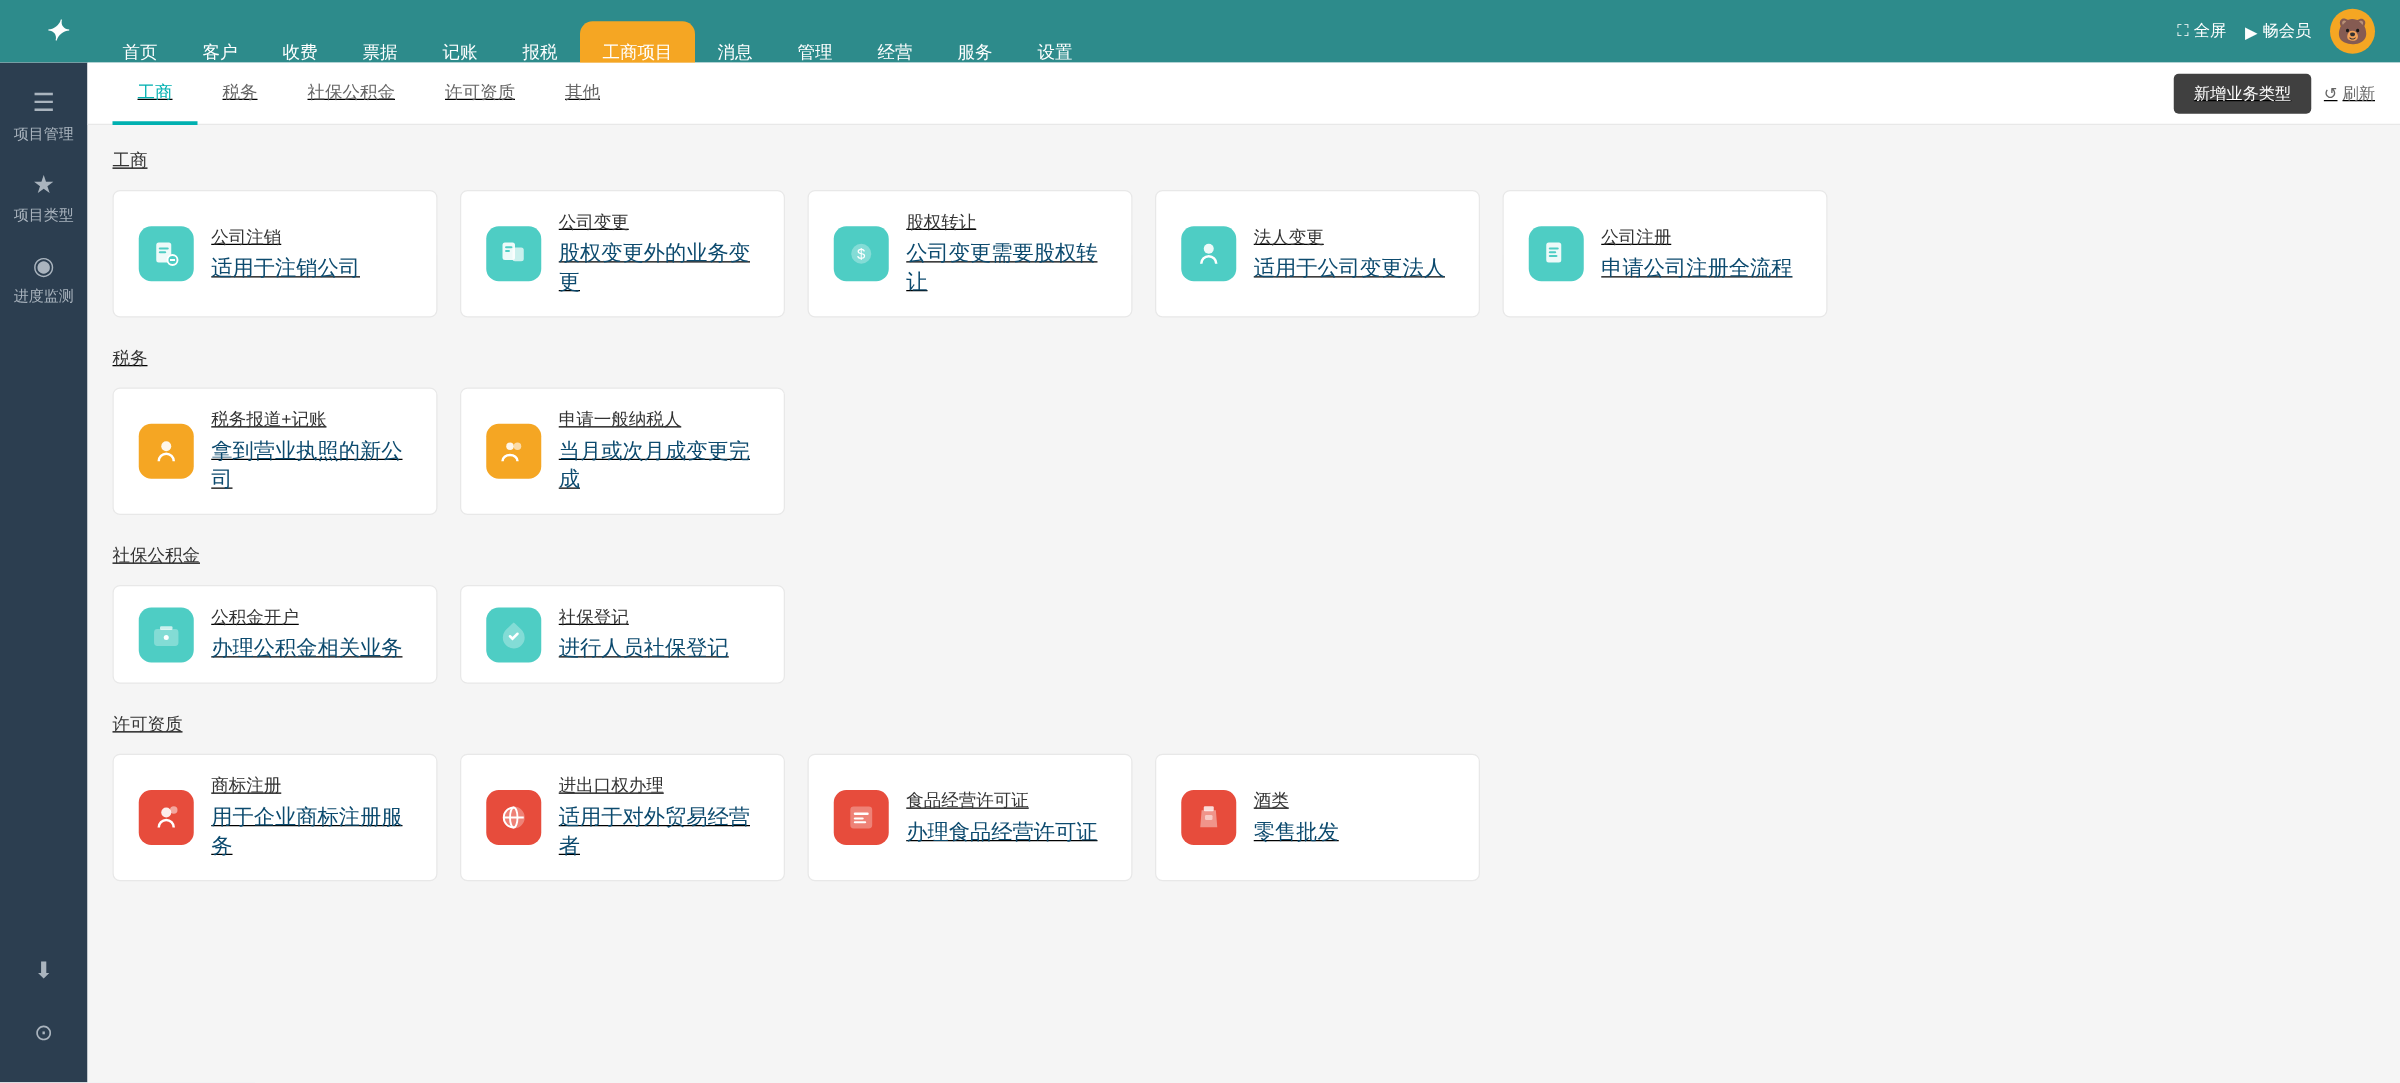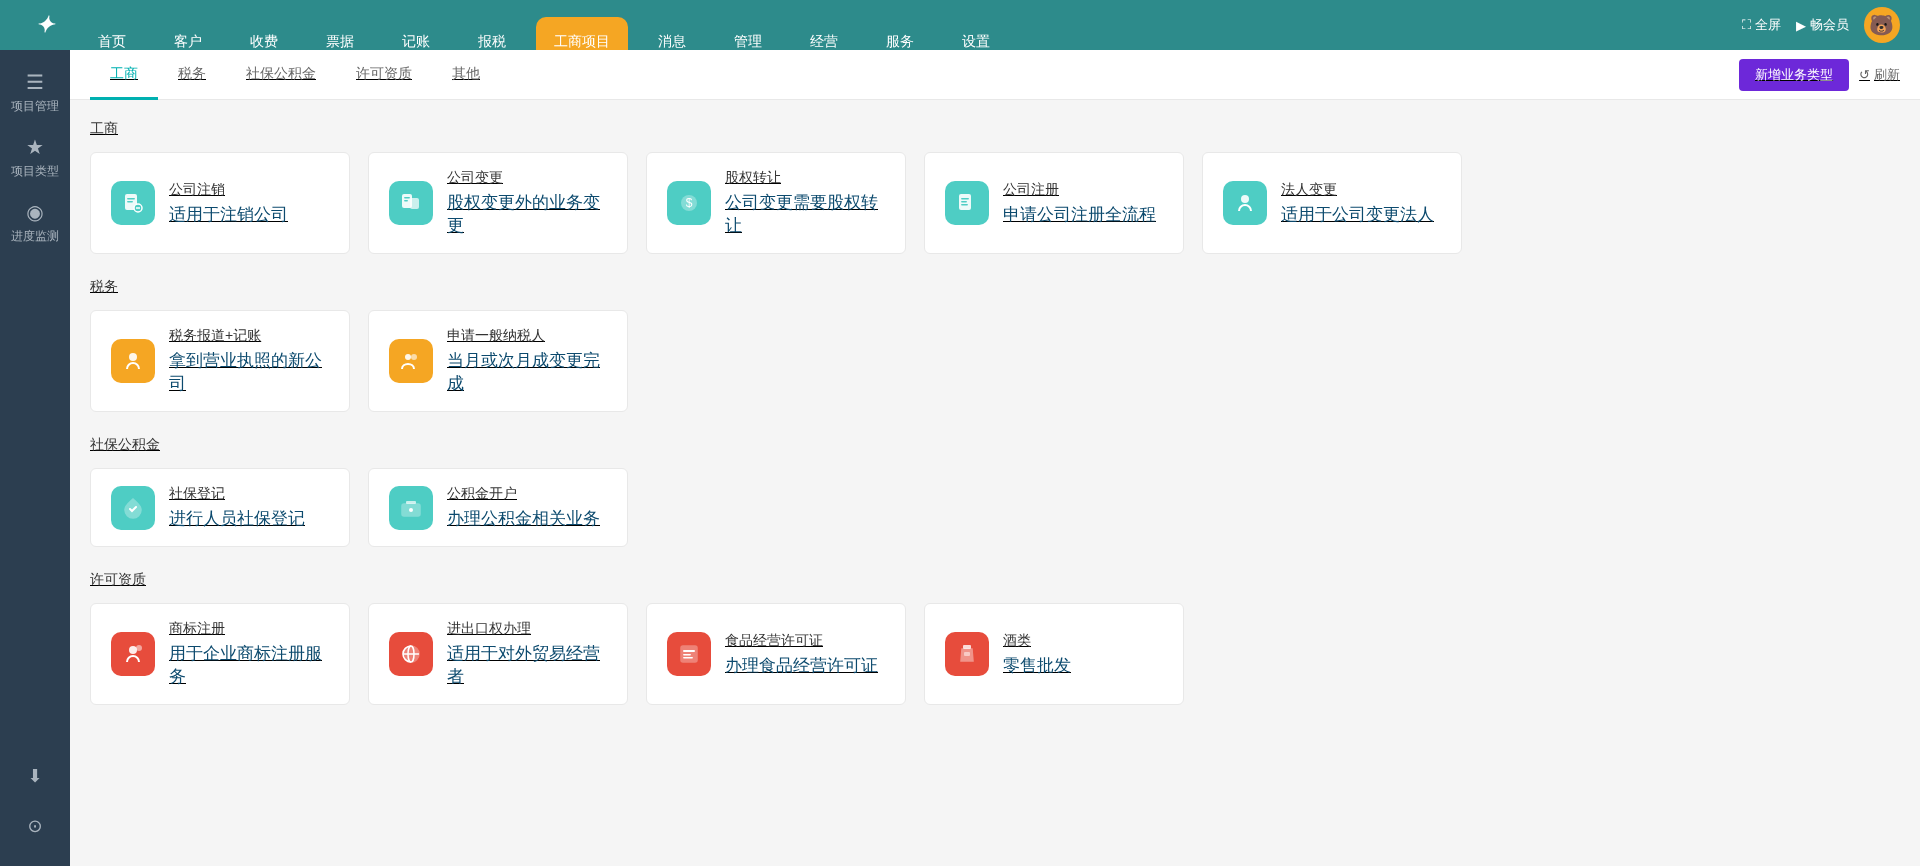--- a/index.html
+++ b/index.html
@@ -22,21 +22,21 @@
       justify-content: center;
       color: white;
       font-size: 22px;
       font-style: italic;
       font-weight: bold;
       margin-right: 10px;
     }
     .top-nav .nav-items {
       display: flex;
       align-items: center;
-      gap: 12px;
+      gap: 0;
       flex: 1;
       margin-top: 34px;
     }
     .top-nav .nav-item {
       color: white;
       font-size: 14px;
       padding: 0 18px;
       height: 50px;
       display: flex;
       align-items: center;
@@ -145,21 +145,21 @@
       color: #00b0b0;
       border-bottom: 3px solid #00b0b0;
     }
     .tabs-actions {
       margin-left: auto;
       display: flex;
       align-items: center;
       gap: 10px;
     }
     .btn-new-type {
-      background: #6d28d9;
+      background: #404040;
       color: white;
       border: none;
       padding: 7px 16px;
       border-radius: 4px;
       font-size: 13px;
       cursor: pointer;
     }
     .btn-refresh {
       color: #666;
       font-size: 13px;
@@ -341,43 +341,43 @@
             </svg>
           </div>
           <div class="card-info">
             <div class="card-title">股权转让</div>
             <div class="card-desc">公司变更需要股权转让</div>
           </div>
         </div>
         <div class="card">
           <div class="card-icon teal">
             <svg width="24" height="24" viewBox="0 0 24 24" fill="white">
+              <circle cx="12" cy="8" r="4" fill="white" opacity="0.9"></circle>
+              <path d="M6 20c0-3.3 2.7-6 6-6s6 2.7 6 6" stroke="white" stroke-width="2" fill="none"></path>
+            </svg>
+          </div>
+          <div class="card-info">
+            <div class="card-title">法人变更</div>
+            <div class="card-desc">适用于公司变更法人</div>
+          </div>
+        </div>
+        <div class="card">
+          <div class="card-icon teal">
+            <svg width="24" height="24" viewBox="0 0 24 24" fill="white">
               <rect x="4" y="3" width="12" height="16" rx="2" fill="white" opacity="0.9"></rect>
               <rect x="6" y="7" width="8" height="1.5" rx="1" fill="#4ecdc4"></rect>
               <rect x="6" y="10" width="6" height="1.5" rx="1" fill="#4ecdc4"></rect>
               <rect x="6" y="13" width="7" height="1.5" rx="1" fill="#4ecdc4"></rect>
             </svg>
           </div>
           <div class="card-info">
             <div class="card-title">公司注册</div>
             <div class="card-desc">申请公司注册全流程</div>
           </div>
         </div>
-        <div class="card">
-          <div class="card-icon teal">
-            <svg width="24" height="24" viewBox="0 0 24 24" fill="white">
-              <circle cx="12" cy="8" r="4" fill="white" opacity="0.9"></circle>
-              <path d="M6 20c0-3.3 2.7-6 6-6s6 2.7 6 6" stroke="white" stroke-width="2" fill="none"></path>
-            </svg>
-          </div>
-          <div class="card-info">
-            <div class="card-title">法人变更</div>
-            <div class="card-desc">适用于公司变更法人</div>
-          </div>
-        </div>
       </div>
 
       <div class="section-title">税务</div>
       <div class="cards-grid">
         <div class="card">
           <div class="card-icon orange">
             <svg width="24" height="24" viewBox="0 0 24 24" fill="white">
               <circle cx="12" cy="8" r="4" fill="white" opacity="0.9"></circle>
               <path d="M6 20c0-3.3 2.7-6 6-6s6 2.7 6 6" stroke="white" stroke-width="2" fill="none"></path>
             </svg>
@@ -400,40 +400,40 @@
             <div class="card-desc">当月或次月成变更完成</div>
           </div>
         </div>
       </div>
 
       <div class="section-title">社保公积金</div>
       <div class="cards-grid">
         <div class="card">
           <div class="card-icon teal">
             <svg width="24" height="24" viewBox="0 0 24 24" fill="white">
-              <path d="M12 3C8 7 4 9 4 14a8 8 0 0016 0c0-5-4-7-8-11z" fill="white" opacity="0.3" stroke="white" stroke-width="1.5"></path>
-              <path d="M9 13l2 2 4-4" stroke="white" stroke-width="2" fill="none" stroke-linecap="round"></path>
-            </svg>
-          </div>
-          <div class="card-info">
-            <div class="card-title">社保登记</div>
-            <div class="card-desc">进行人员社保登记</div>
-          </div>
-        </div>
-        <div class="card">
-          <div class="card-icon teal">
-            <svg width="24" height="24" viewBox="0 0 24 24" fill="white">
               <rect x="3" y="8" width="18" height="12" rx="2" fill="white" opacity="0.3" stroke="white" stroke-width="1.5"></rect>
               <rect x="7" y="5" width="10" height="3" rx="1" fill="white" opacity="0.7"></rect>
               <circle cx="12" cy="14" r="2" fill="white"></circle>
             </svg>
           </div>
           <div class="card-info">
             <div class="card-title">公积金开户</div>
             <div class="card-desc">办理公积金相关业务</div>
+          </div>
+        </div>
+        <div class="card">
+          <div class="card-icon teal">
+            <svg width="24" height="24" viewBox="0 0 24 24" fill="white">
+              <path d="M12 3C8 7 4 9 4 14a8 8 0 0016 0c0-5-4-7-8-11z" fill="white" opacity="0.3" stroke="white" stroke-width="1.5"></path>
+              <path d="M9 13l2 2 4-4" stroke="white" stroke-width="2" fill="none" stroke-linecap="round"></path>
+            </svg>
+          </div>
+          <div class="card-info">
+            <div class="card-title">社保登记</div>
+            <div class="card-desc">进行人员社保登记</div>
           </div>
         </div>
       </div>
 
       <div class="section-title">许可资质</div>
       <div class="cards-grid">
         <div class="card">
           <div class="card-icon red">
             <svg width="24" height="24" viewBox="0 0 24 24" fill="white">
               <circle cx="12" cy="8" r="4" fill="white" opacity="0.9"></circle>

